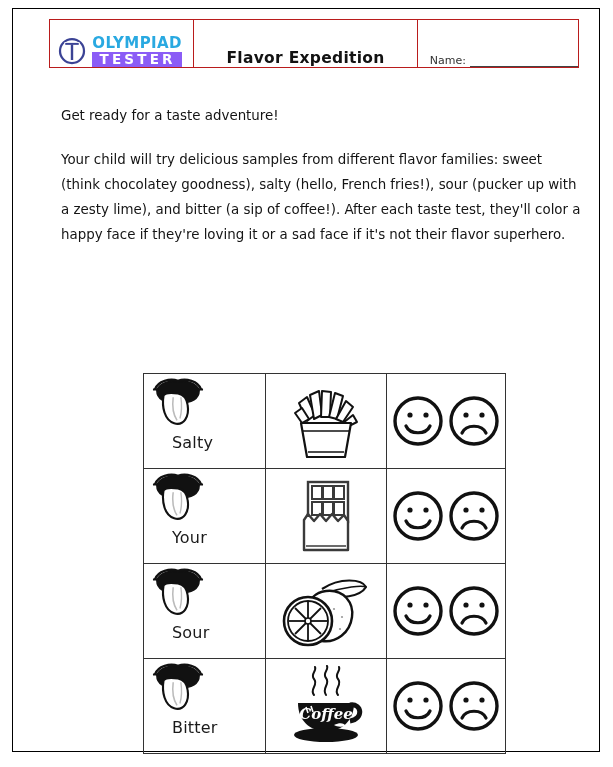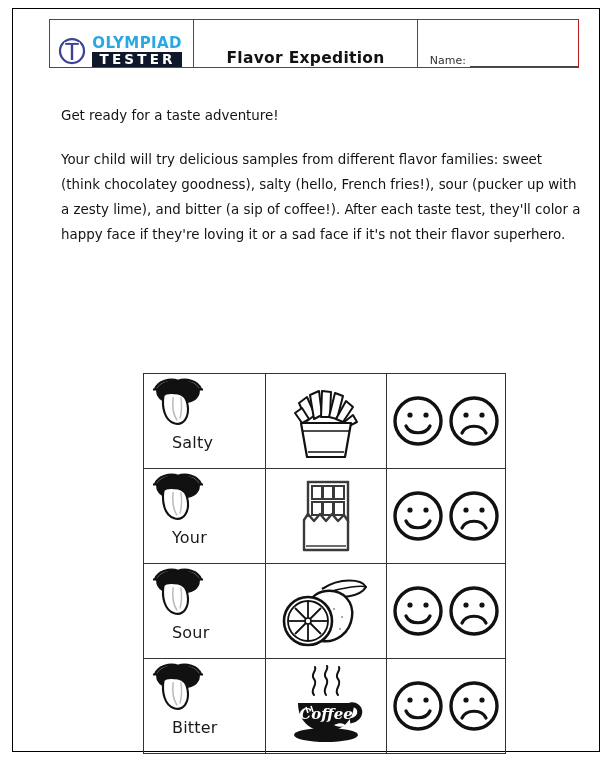--- a/index.html
+++ b/index.html
@@ -73,21 +73,21 @@
   }
   .logo-mark { width: 30px; height: 30px; flex: none; }
   .logo-words { display: flex; flex-direction: column; line-height: 1; }
   .logo-top {
     color: #29a9e1;
     font-weight: 700;
     font-size: 15px;
     letter-spacing: 0.4px;
   }
   .logo-bot {
-    background: #0f172a;
+    background: #8b5cf6;
     color: #fff;
     font-weight: 700;
     font-size: 13.5px;
     letter-spacing: 3.2px;
     padding: 1px 2px 1px 3px;
     text-align: center;
     margin-top: 1px;
   }
 
   .name-label {

